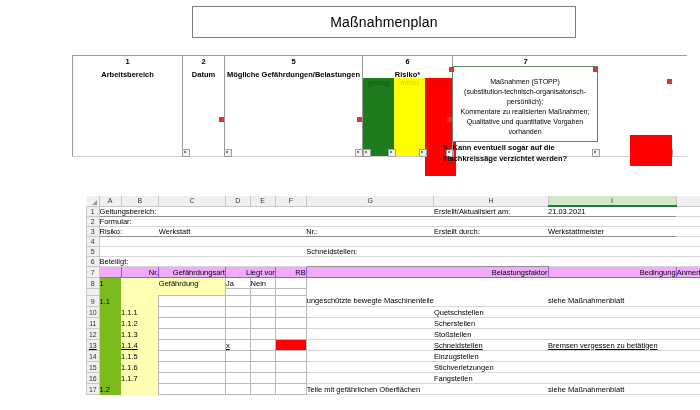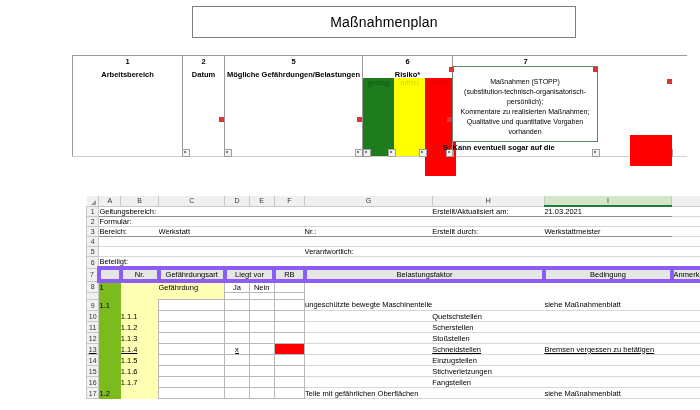--- a/index.html
+++ b/index.html
@@ -50,25 +50,25 @@
       text-align:center;font-size:7px;color:#333;box-sizing:border-box;}
   .colhdr.sel{background:#d4e6c8;border-bottom:2px solid #1f7a3d;}
   .rowhdr{width:12px;background:#f0f0f0;border:1px solid #c8c8c8;
       text-align:center;font-size:7px;color:#333;box-sizing:border-box;}
   .corner{background:#f0f0f0;border:1px solid #c8c8c8;border-top:none;border-left:none;
       position:relative;box-sizing:border-box;}
   .corner:after{content:"";position:absolute;right:2px;bottom:1px;
       border-left:5px solid transparent;border-bottom:5px solid #9a9a9a;}
 
   .cell{border-bottom:1px solid #d6d6d6;box-sizing:border-box;padding-left:2px;}
-  .bd{border:1px solid #b8b8b8;box-sizing:border-box;padding-left:2px;text-align:center;}
+  .bd{border:1px solid #b8b8b8;box-sizing:border-box;padding-left:2px;}
   .b{font-weight:bold;}
   .ul{border-bottom:1px solid #909090;}
-  .greenhdr{background:#e5e5e5;font-weight:bold;text-align:center;
-      border:4px solid #8b5cf6;box-sizing:border-box;}
+  .greenhdr{background:#f0abfc;font-weight:bold;text-align:right;
+      border:1px solid #8b5cf6;box-sizing:border-box;}
   .greencell{background:#7DBA1E;}
   .yellowcell{background:#FFFFB3;}
   .redcell{background:#ff0000;}
 </style>
 </head>
 <body>
 
 <div id="title-box">
   <span>Maßnahmenplan</span>
 </div>
@@ -131,20 +131,21 @@
   <div class="cmt" style="left:449px;top:17px;"></div>
   <div class="cmt" style="left:593px;top:17px;"></div>
   <div class="grip" style="left:592px;top:99px;"></div>
 
   <div class="cmt" style="left:667px;top:29px;"></div>
   <div class="grip" style="left:665px;top:99px;"></div>
 </div>
 
 <div id="note-s">
   <div>S: Kann eventuell sogar auf die</div>
+  <div>Tischkreissäge verzichtet werden?</div>
 </div>
 <div id="redblock"></div>
 
 <div id="sheet">
 <table>
   <colgroup>
     <col style="width:13px">
         <col style="width:22px">
         <col style="width:38px">
     <col style="width:68px">
@@ -193,21 +194,21 @@
     <td class="cell"></td>
     <td class="cell"></td>
     <td class="cell"></td>
     <td class="cell"></td>
     <td class="cell"></td>
     <td class="cell"></td>
   </tr>
 
   <tr style="height:10px">
     <td class="rowhdr">3</td>
-    <td class="cell b ul" colspan="2">Bereich:</td>
+    <td class="cell b ul" colspan="2">Risiko:</td>
     <td class="cell ul">Werkstatt</td>
     <td class="cell ul"></td>
     <td class="cell ul"></td>
     <td class="cell ul"></td>
     <td class="cell b ul">Nr.:</td>
     <td class="cell b ul">Erstellt durch:</td>
     <td class="cell ul">Werkstattmeister</td>
     <td class="cell"></td>
   </tr>
 
@@ -224,21 +225,21 @@
     <td class="cell"></td>
   </tr>
 
   <tr style="height:10px">
     <td class="rowhdr">5</td>
     <td class="cell" colspan="2"></td>
     <td class="cell"></td>
     <td class="cell"></td>
     <td class="cell"></td>
     <td class="cell"></td>
-    <td class="cell b">Verantwortlich:</td>
+    <td class="cell b">Schneidstellen:</td>
     <td class="cell"></td>
     <td class="cell"></td>
     <td class="cell"></td>
   </tr>
 
   <tr style="height:10px">
     <td class="rowhdr">6</td>
     <td class="cell b" colspan="2">Beteiligt:</td>
     <td class="cell"></td>
     <td class="cell"></td>

